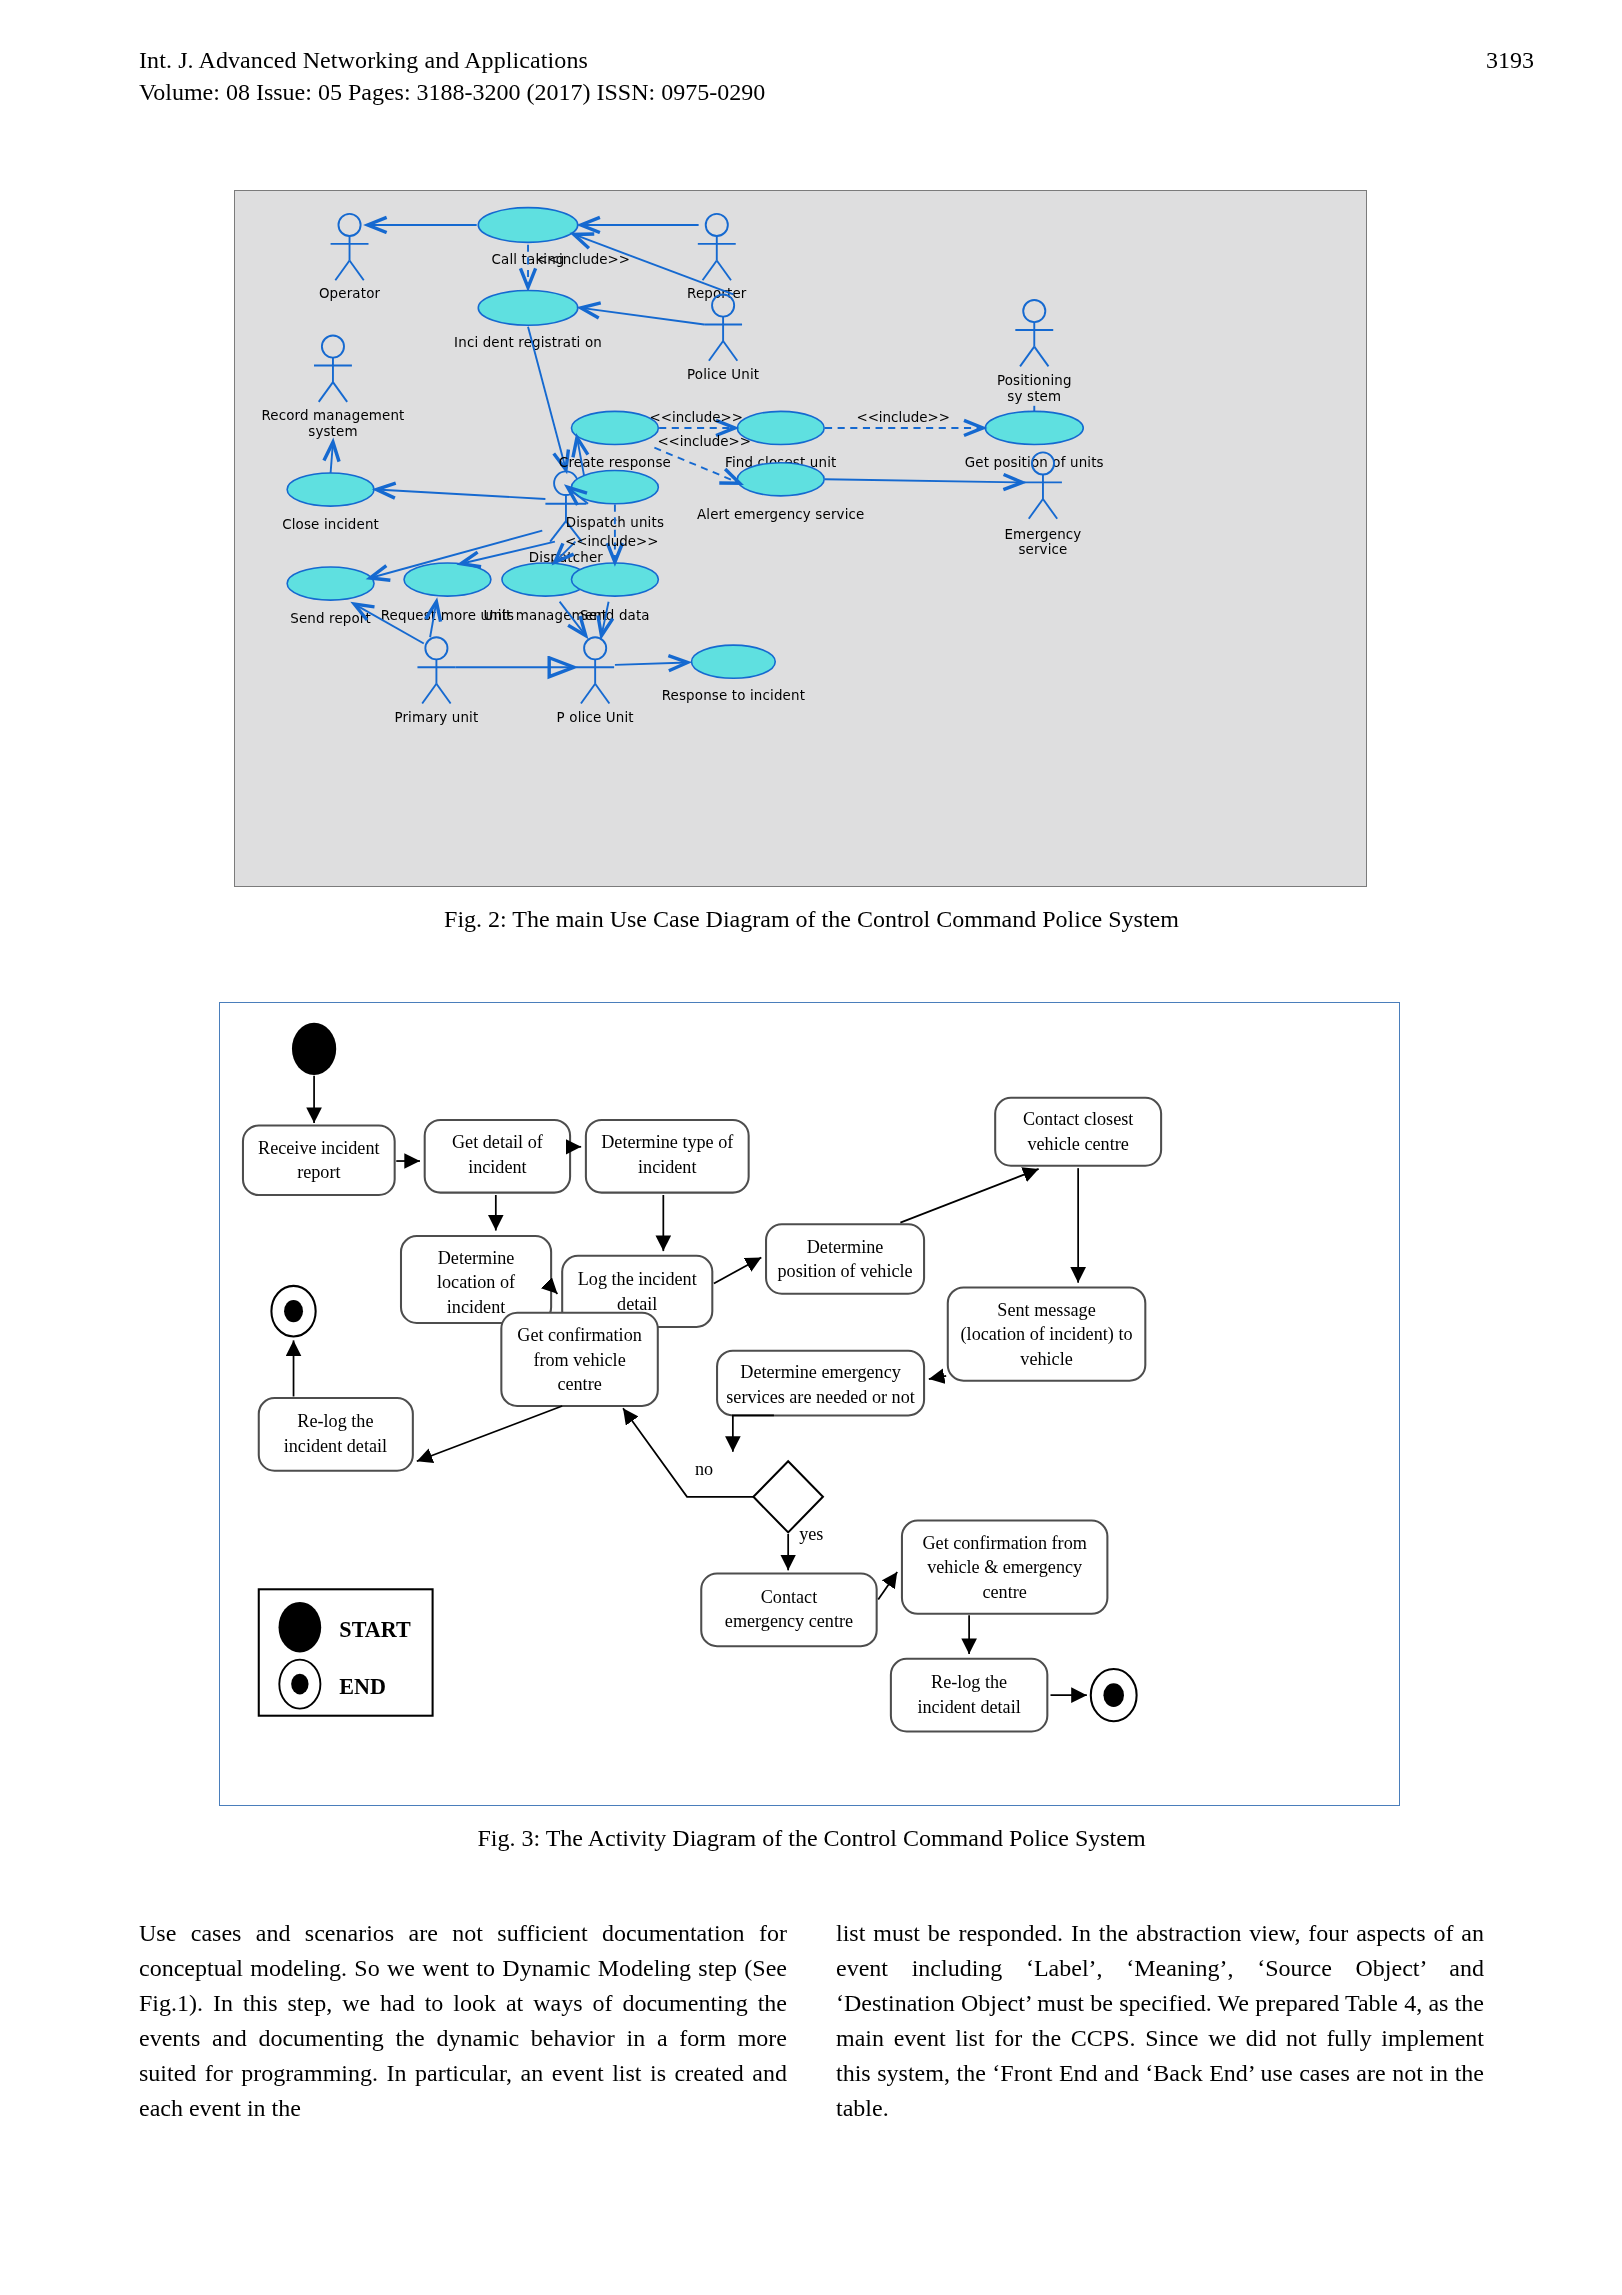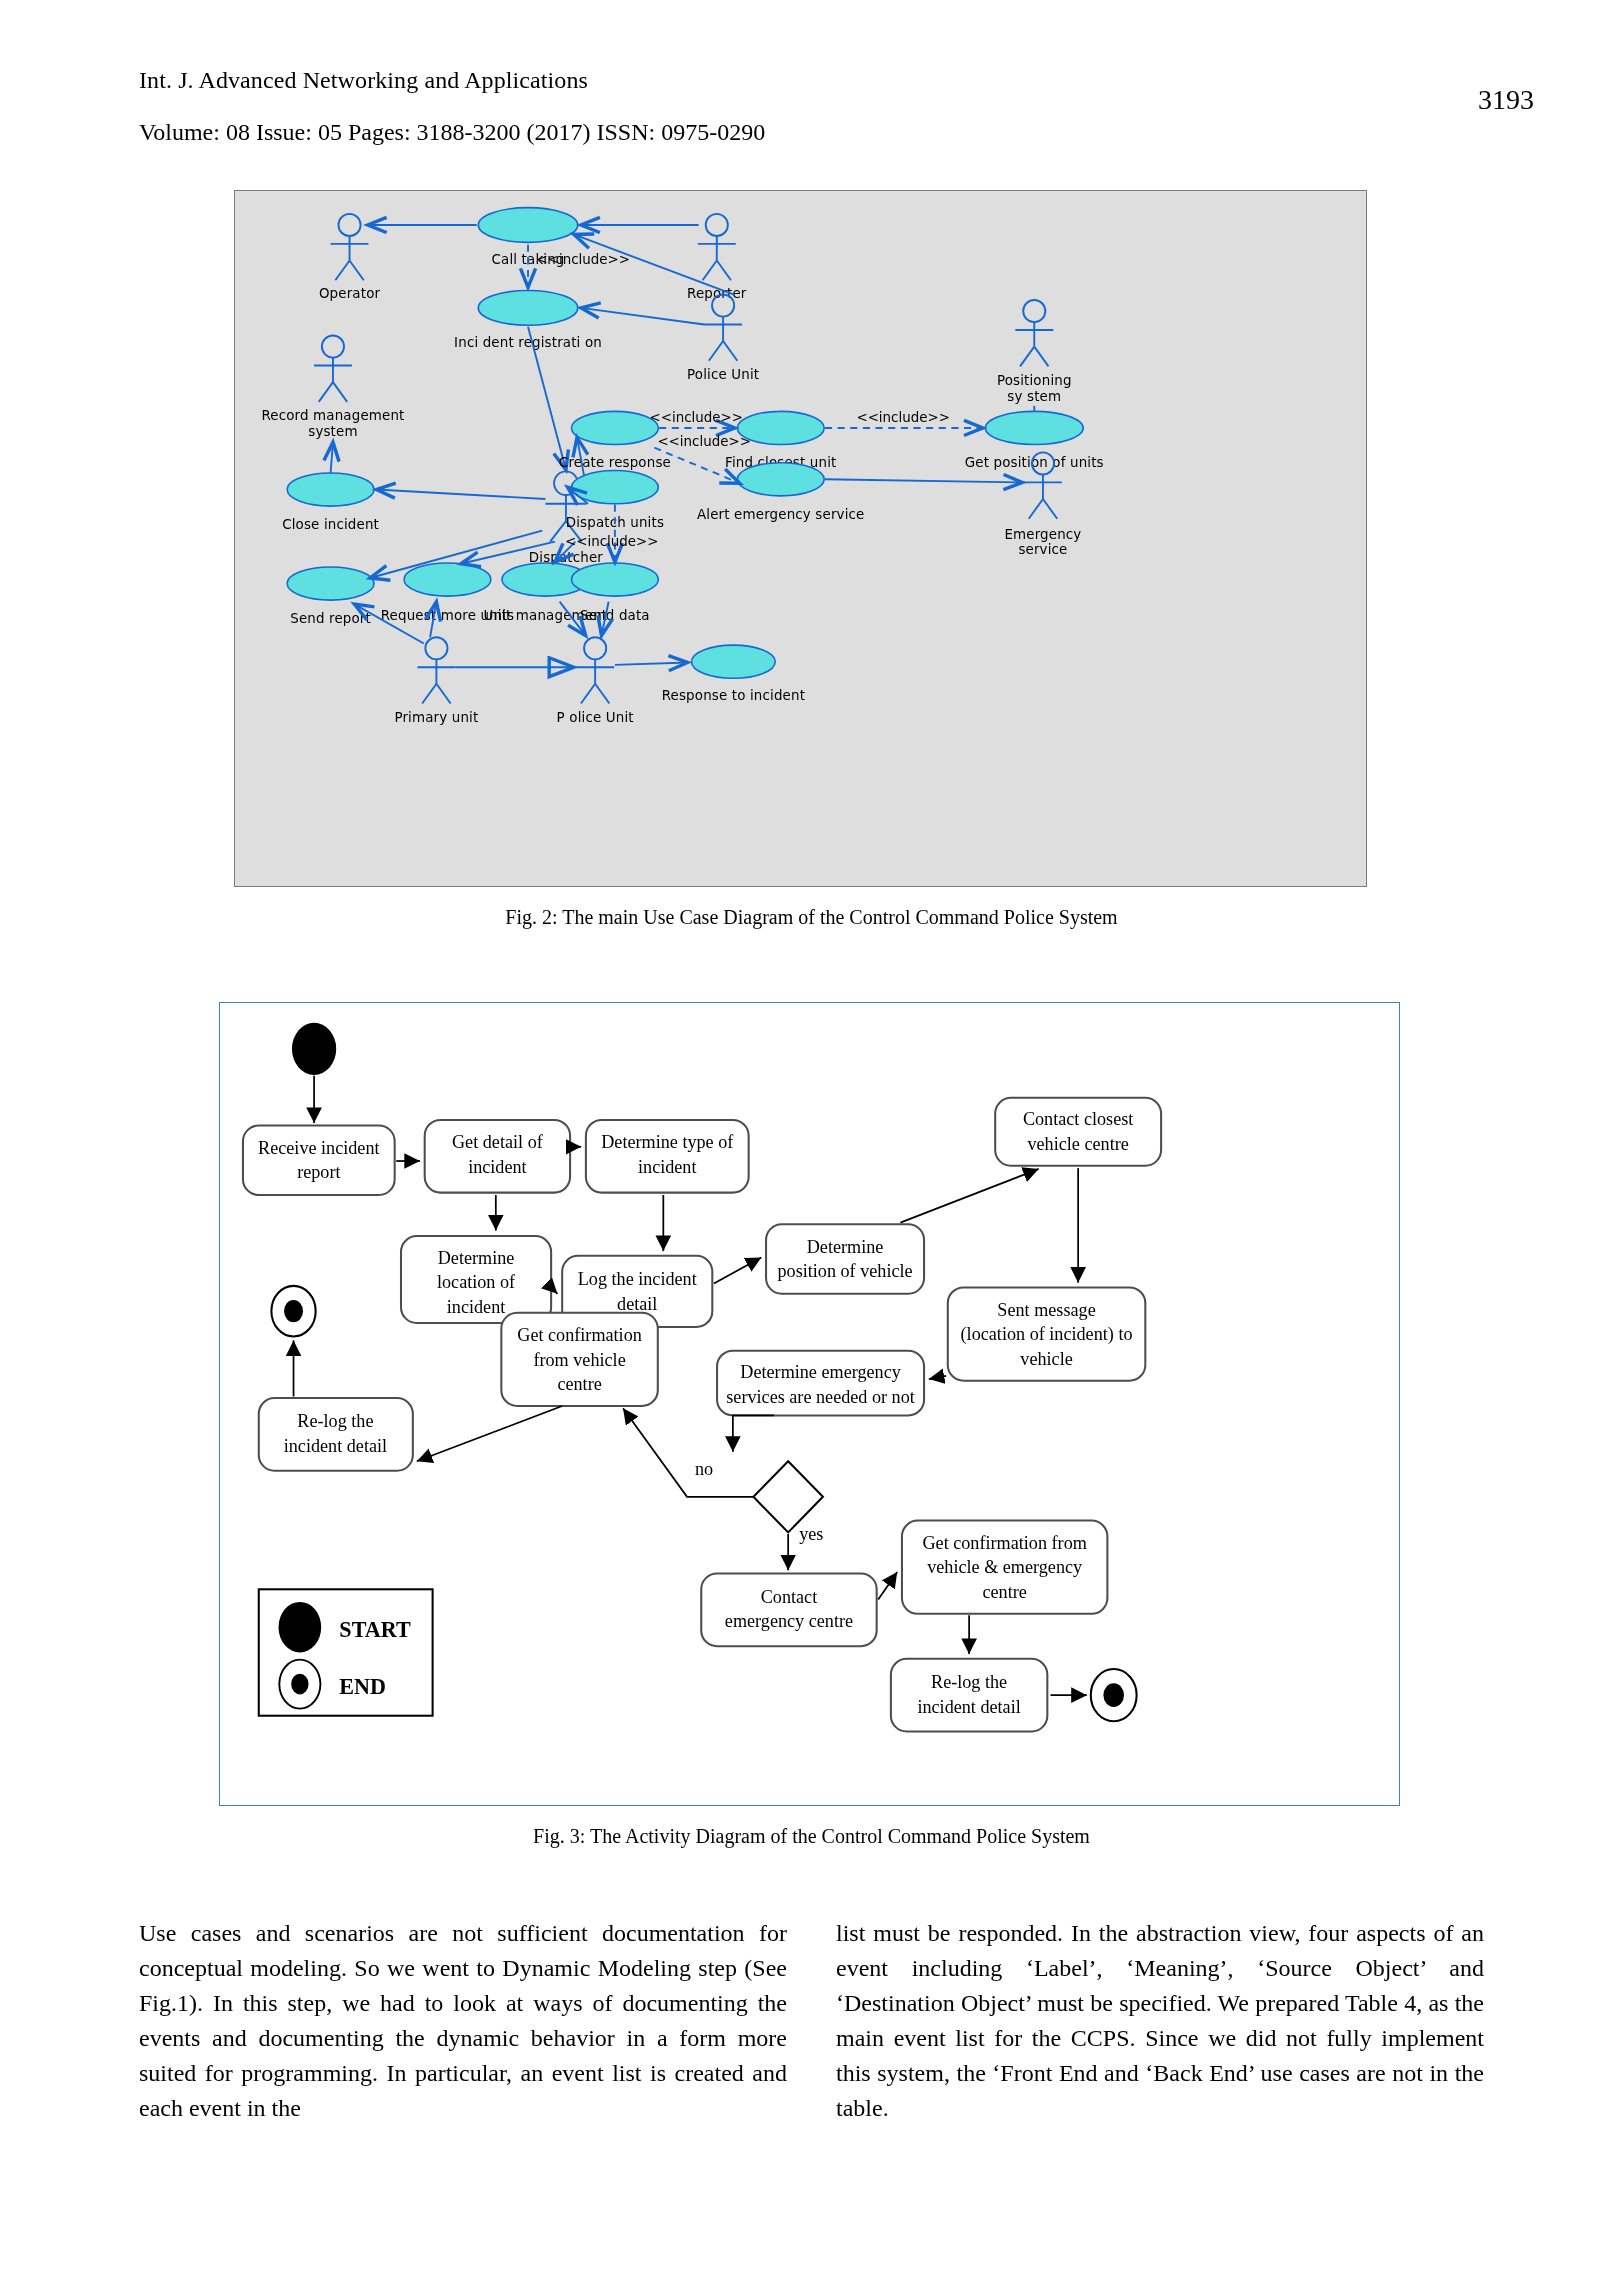--- a/index.html
+++ b/index.html
@@ -18,21 +18,21 @@
 
   
   .page-header {
     position: absolute;
     left: 139px;
     top: 44px;
     width: 1395px;
   }
   .ph-row { display: flex; justify-content: space-between; align-items: center; }
   .ph-journal { font-size: 24px; line-height: 32px; letter-spacing: 0.1px; }
-  .ph-pageno  { font-size: 28px; line-height: 32px; margin-top: 40px; }
+  .ph-pageno  { font-size: 24px; line-height: 32px; }
   .ph-volume  { font-size: 24px; line-height: 32px; }
 
   
   #fig2-frame {
     position: absolute;
     left: 234px;
     top: 190px;
     width: 1133px;
     height: 697px;
     background: #dededf;
@@ -54,21 +54,21 @@
     fill: #000;
     text-anchor: middle;
   }
   .uc-ellipse { fill: #5fe0e0; stroke: #1569d0; stroke-width: 2; }
   .uc-line  { stroke: #1569d0; stroke-width: 2.4; fill: none; }
   .uc-dash  { stroke: #1569d0; stroke-width: 2.4; fill: none; stroke-dasharray: 9 7; }
   .uc-actor { stroke: #1569d0; stroke-width: 2.4; fill: none; }
 
   .caption {
     position: absolute;
-    font-size: 20px;
+    font-size: 24px;
     text-align: center;
     width: 100%;
     left: 0;
   }
   #fig2-caption { top: 906px; }
   #fig3-caption { top: 1825px; }
 
   
   #fig3-frame {
     position: absolute;

